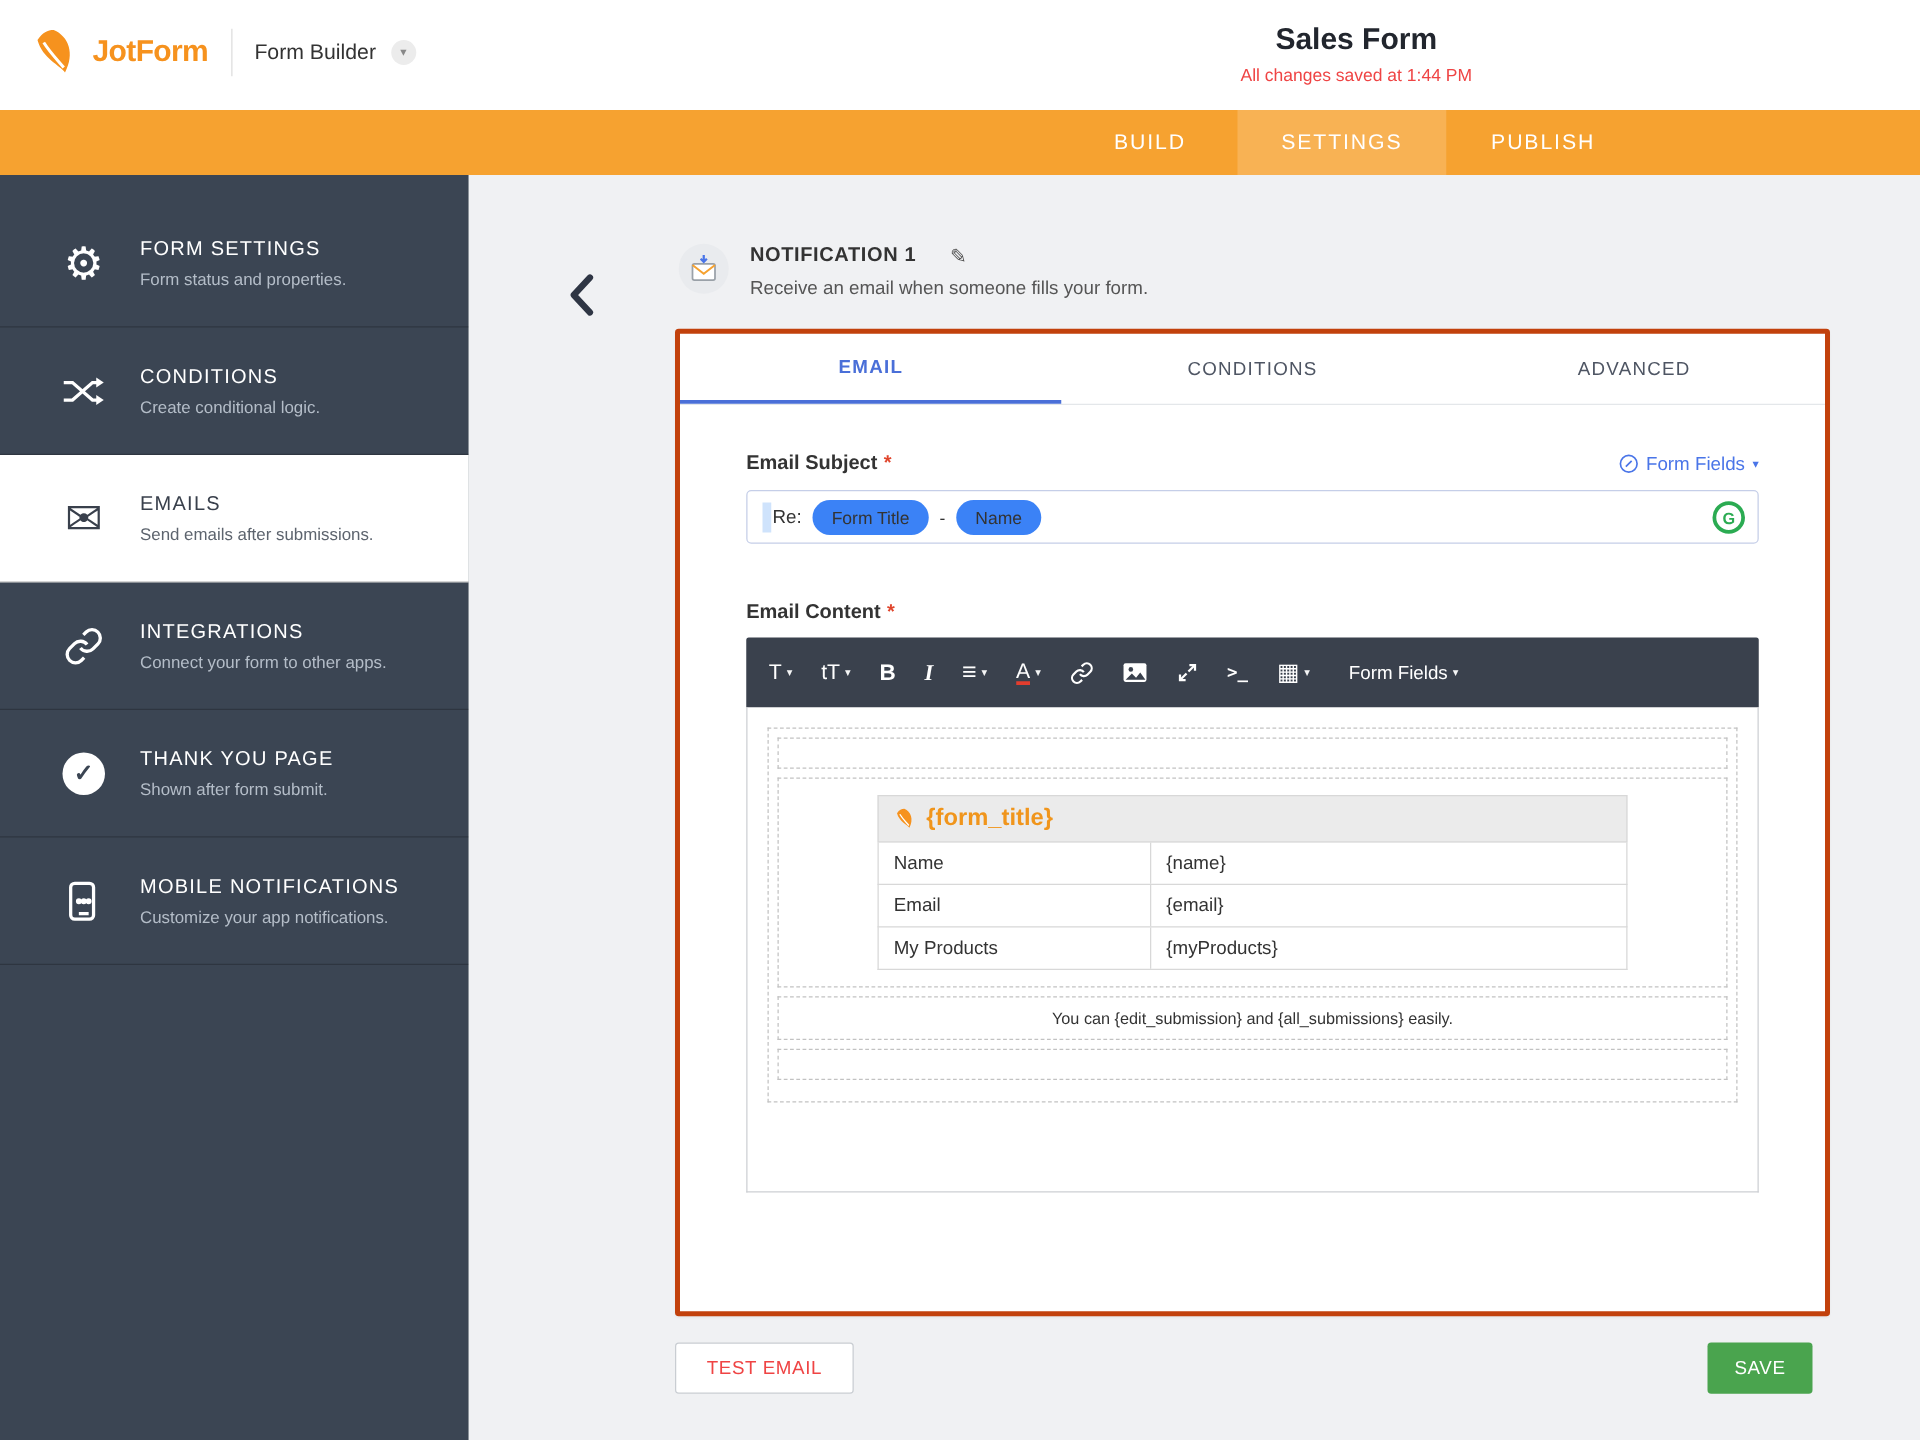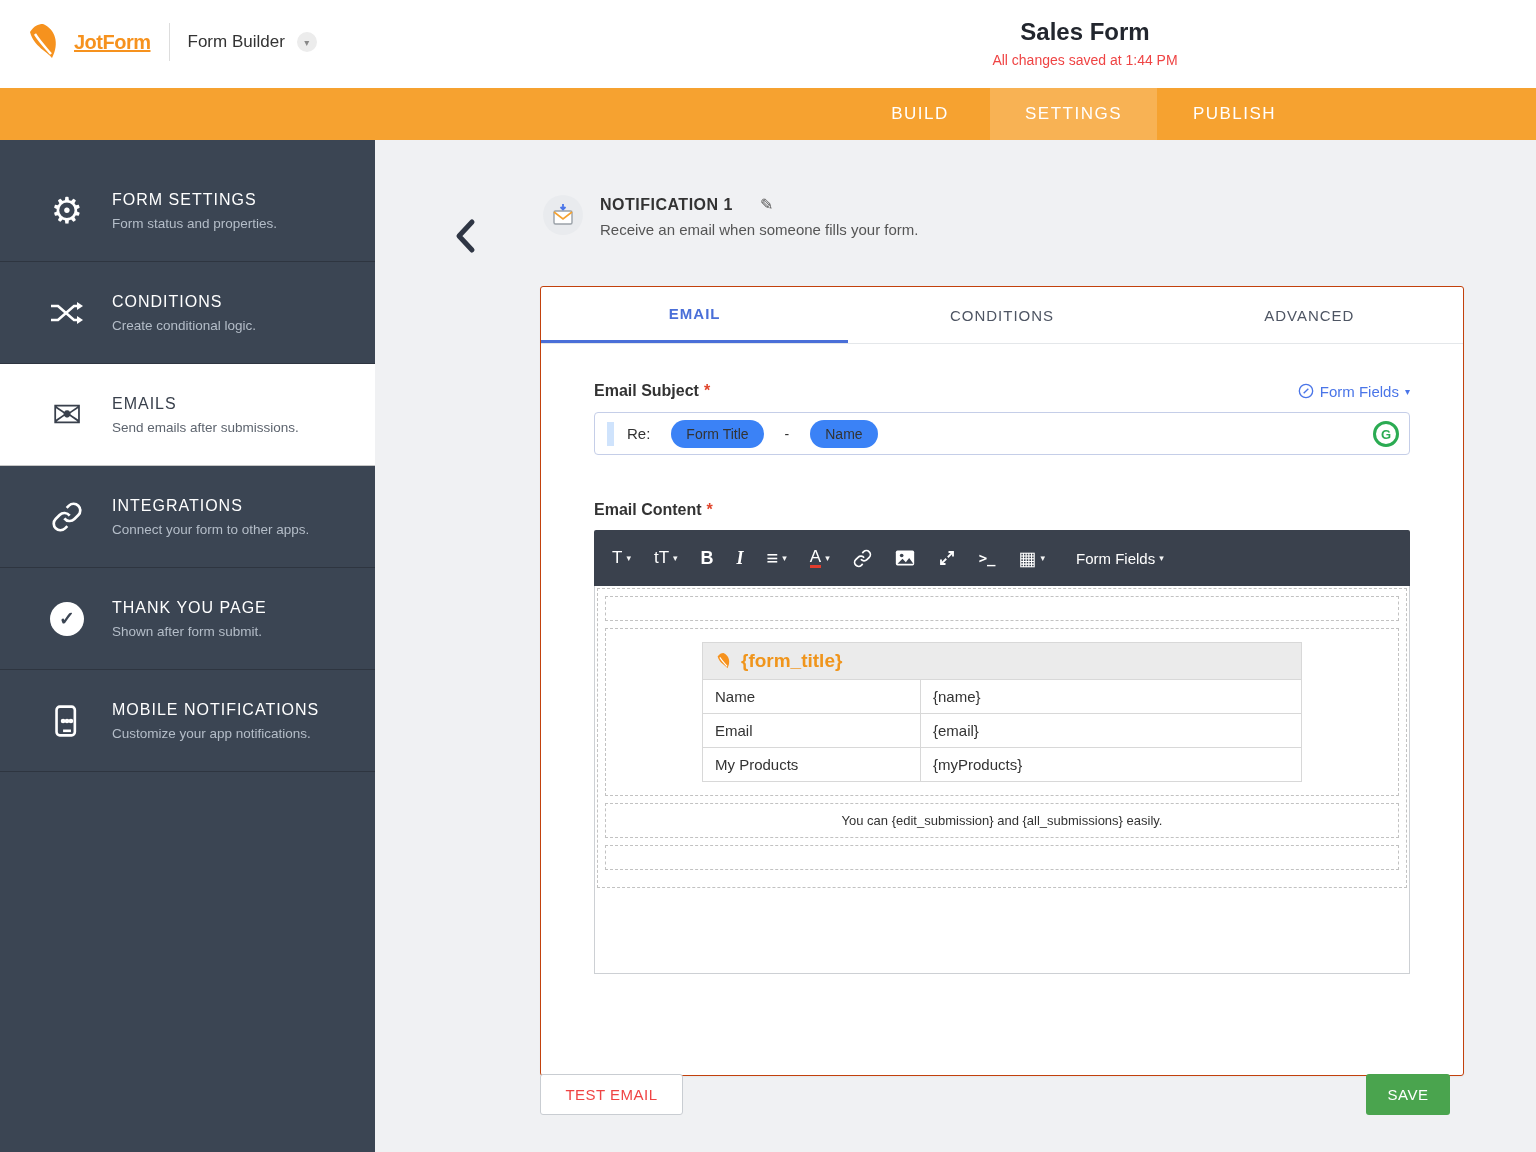--- a/index.html
+++ b/index.html
@@ -2,21 +2,21 @@
 <html><head>
 <meta charset="utf-8">
 <style>
   * { box-sizing: border-box; margin: 0; padding: 0; }
   body { width: 1536px; height: 1152px; font-family: "Liberation Sans", sans-serif; background: #fff; }
   .page { position: relative; width: 1536px; height: 1152px; overflow: hidden; background: #fff; }
 
   
   .topbar { position: absolute; top: 0; left: 0; right: 0; height: 88px; background: #fff; }
   .logo-wrap { position: absolute; left: 22px; top: 22px; display: flex; align-items: center; gap: 12px; }
-  .logo-text { font-size: 20px; font-weight: bold; color: #f6921e; letter-spacing: -0.5px; text-decoration: underline; }
+  .logo-text { font-size: 24px; font-weight: bold; color: #f6921e; letter-spacing: -0.5px; }
   .logo-divider { width: 1px; height: 38px; background: #ddd; margin: 0 6px; }
   .app-name { font-size: 17px; color: #333; }
   .app-caret { width: 20px; height: 20px; border-radius: 50%; background: #ececec; color: #888;
                font-size: 10px; display: flex; align-items: center; justify-content: center; }
   .title-block { position: absolute; left: 1085px; top: 18px; transform: translateX(-50%); text-align: center; }
   .form-title { font-size: 24px; font-weight: bold; color: #22262e; }
   .save-status { font-size: 14px; color: #ef4444; margin-top: 6px; }
 
   
   .orange-bar { position: absolute; top: 88px; left: 0; right: 0; height: 52px; background: #f6a230; }
@@ -49,35 +49,35 @@
   .notif-header { position: absolute; left: 168px; top: 55px; display: flex; gap: 17px; }
   .notif-icon-circle { width: 40px; height: 40px; border-radius: 50%; background: #e9ebee;
                        display: flex; align-items: center; justify-content: center; }
   .notif-title-row { display: flex; align-items: center; gap: 27px; }
   .notif-title { font-size: 16px; font-weight: bold; color: #333; letter-spacing: 0.5px; }
   .pencil { font-size: 16px; color: #555; cursor: pointer; }
   .notif-sub { font-size: 15px; color: #555; margin-top: 7px; }
 
   
   .card { position: absolute; left: 165px; top: 123px; width: 924px; height: 790px; background: #fff;
-          border: 1px solid #c2410c; border-radius: 3px; box-shadow: 0 1px 2px rgba(0,0,0,0.04); margin-top: 23px; }
+          border: 4px solid #c2410c; border-radius: 3px; box-shadow: 0 1px 2px rgba(0,0,0,0.04); }
   .card-tabs { display: flex; height: 57px; border-bottom: 1px solid #e4e7ea; }
   .card-tab { flex: 1; display: flex; align-items: center; justify-content: center; font-size: 15px;
               letter-spacing: 1px; color: #4e5563; cursor: pointer; }
   .card-tab.active { color: #4a6fd8; border-bottom: 3px solid #4a6fd8; font-weight: bold; }
   .card-body { padding: 0 53px; }
 
   .subject-row { margin-top: 38px; display: flex; justify-content: space-between; align-items: center; }
   .field-label { font-size: 16px; font-weight: bold; color: #333; }
   .req { color: #e0452c; margin-left: 5px; font-weight: bold; }
   .form-fields-link { display: flex; align-items: center; gap: 6px; color: #4a75e8; font-size: 15px; cursor: pointer; }
   .ff-caret { font-size: 10px; color: #4a75e8; }
 
   .subject-input { margin-top: 12px; height: 43px; border: 1px solid #c5cee8; border-radius: 4px;
-                   display: flex; align-items: center; padding: 0 12px; position: relative; cursor: text; gap: 12px; }
+                   display: flex; align-items: center; padding: 0 12px; position: relative; cursor: text; }
   .text-cursor { display: inline-block; width: 7px; height: 24px; background: #cfe3fc; margin-right: 1px; }
   .subject-prefix { font-size: 15px; color: #333; }
   .chip { background: #3b82f6; border-radius: 15px; padding: 6px 15px; font-size: 14px; color: #333;
           margin: 0 9px; cursor: pointer; }
   .chip-sep { font-size: 14px; color: #333; }
   .grammarly { position: absolute; right: 10px; top: 8px; width: 26px; height: 26px; border-radius: 50%;
                border: 3px solid #2bab52; background: #fff; display: flex; align-items: center;
                justify-content: center; font-size: 13px; font-weight: bold; color: #2bab52; cursor: pointer; }
 
   .content-label { margin-top: 46px; }
@@ -87,21 +87,21 @@
   .tb-btn { color: #fff; display: flex; align-items: center; gap: 4px; font-size: 17px; cursor: pointer; }
   .tb-caret { font-size: 9px; opacity: 0.95; }
   .tb-bold { font-weight: bold; font-size: 18px; }
   .tb-italic { font-family: "Liberation Serif", serif; font-style: italic; font-weight: bold; font-size: 18px; }
   .tb-align { font-size: 20px; }
   .tb-color { border-bottom: 3px solid #e23d2e; line-height: 1; font-size: 17px; }
   .tb-code { font-family: "DejaVu Sans Mono", monospace; font-size: 14px; font-weight: bold; }
   .tb-table-glyph { font-size: 19px; }
   .tb-formfields { font-size: 15px; margin-left: 8px; }
 
-  .rte-body { border: 1px solid #cdd0d4; border-top: none; height: 388px; background: #fff; padding: 2px; cursor: text; }
+  .rte-body { border: 1px solid #cdd0d4; border-top: none; height: 388px; background: #fff; padding: 16px; cursor: text; }
   .dashed { border: 1px dashed #c2c2c2; }
   .outer-dashed { height: 300px; padding: 7px; }
   .empty-row { height: 25px; margin-bottom: 7px; }
   .table-section { padding: 13px 8px; }
   .email-table { width: 600px; margin: 0 auto; }
   .et-header { background: #ebebeb; border: 1px solid #d8d8d8; display: flex; align-items: center;
                gap: 9px; padding: 7px 11px; }
   .et-title { color: #f0951c; font-weight: bold; font-size: 19px; }
   .et-row { display: flex; border: 1px solid #d8d8d8; border-top: none; }
   .et-cell-l { width: 218px; border-right: 1px solid #d8d8d8; padding: 8px 12px; font-size: 15px; color: #333; }

